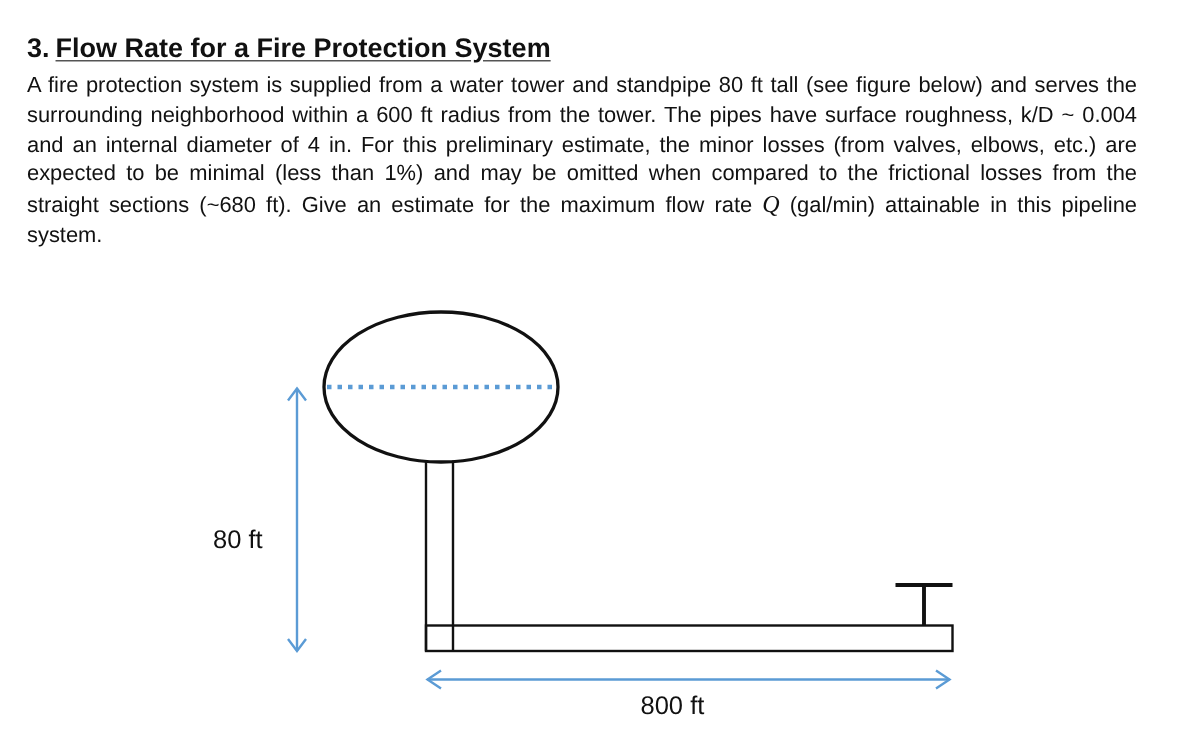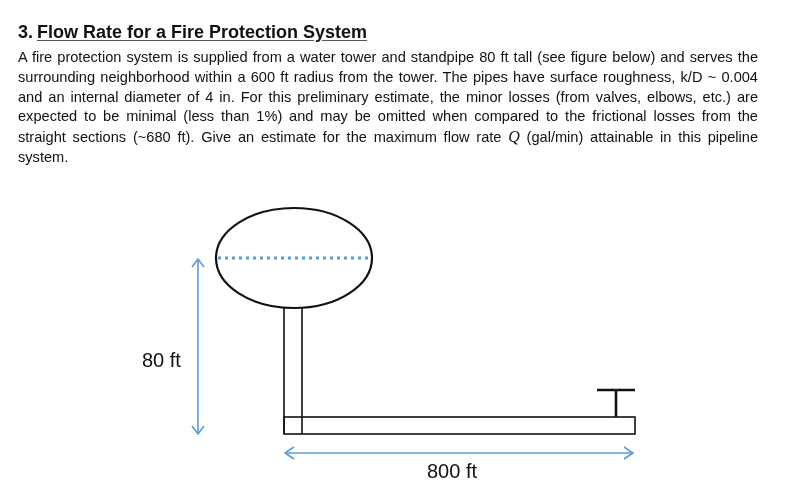--- a/index.html
+++ b/index.html
@@ -16,21 +16,21 @@
   .title .txt { text-decoration: underline; text-decoration-color: #555; text-underline-offset: 2px; }
   .para {
     position: absolute; left: 18px; top: 48px; width: 740px;
     font-size: 14.6px; line-height: 19.8px; text-align: justify;
     margin: 0;
   }
   .para .q { font-family: "Liberation Serif", "DejaVu Serif", serif; font-style: italic; font-size: 16px; }
   .figure { position: absolute; left: 0; top: 0; width: 790px; height: 493px; pointer-events: none; }
   .figure svg { position: absolute; left: 0; top: 0; }
   .dim-label {
-    position: absolute; font-size: 20px; line-height: 20px; white-space: nowrap; color: #111;
+    position: absolute; font-size: 17px; line-height: 20px; white-space: nowrap; color: #111;
   }
 </style>
 </head>
 <body>
 
 <div class="title">
   <span class="num">3.</span><span class="txt">Flow Rate for a Fire Protection System</span>
 </div>
 
 <p class="para"><span>A fire protection system is supplied from a water tower and standpipe 80 ft tall (see figure below) and serves the surrounding neighborhood within a 600 ft radius from the tower. The pipes have surface roughness, k/D ~ 0.004 and an internal diameter of 4 in. For this preliminary estimate, the minor losses (from valves, elbows, etc.) are expected to be minimal (less than 1%) and may be omitted when compared to the frictional losses from the straight sections (~680 ft). Give an estimate for the maximum flow rate </span><span class="q">Q</span><span> (gal/min) attainable in this pipeline system.</span></p>

